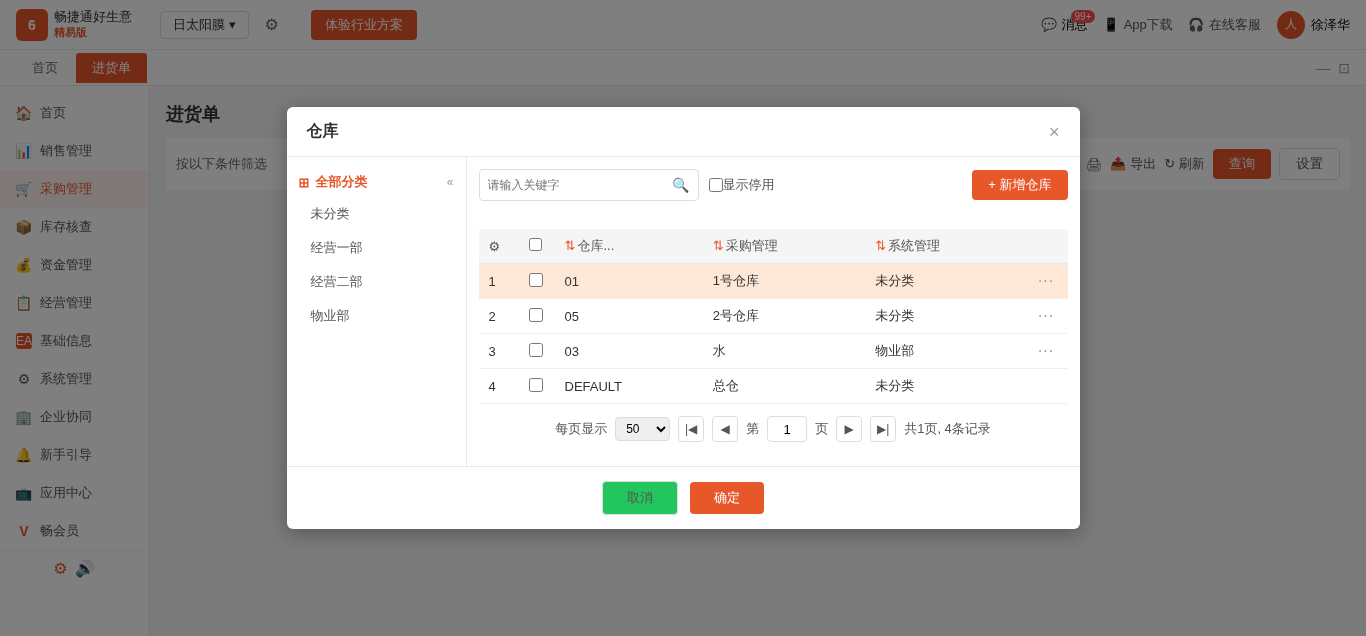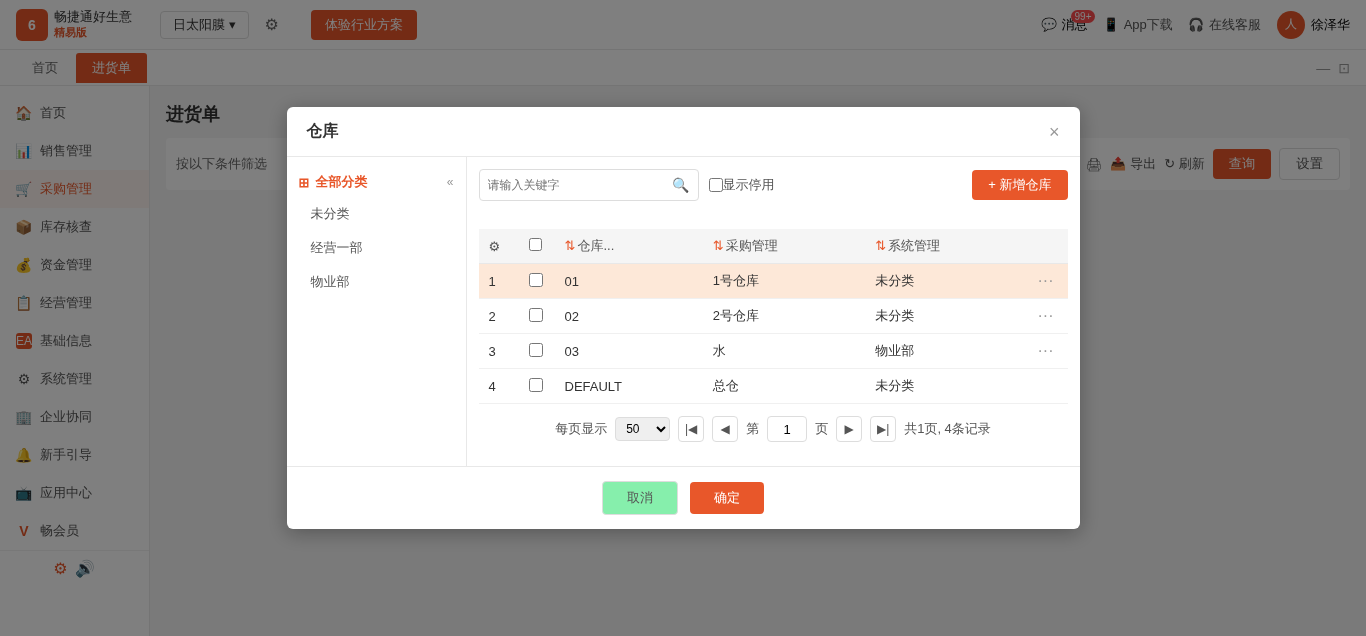--- a/index.html
+++ b/index.html
@@ -430,21 +430,21 @@
     
     .modal-footer {
       display: flex;
       align-items: center;
       justify-content: center;
       gap: 12px;
       padding: 14px 20px;
       border-top: 1px solid #e8e8e8;
     }
     .cancel-btn {
-      background: #86efac;
+      background: #22c55e;
       color: #555;
       border: 1px solid #ddd;
       padding: 7px 24px;
       border-radius: 4px;
       cursor: pointer;
       font-size: 13px;
     }
     .confirm-btn {
       background: #e8572a;
       color: white;
@@ -600,20 +600,21 @@
       <div class="category-sidebar">
         <div class="category-header">
           <div class="category-all">
             <span style="color:#e8572a;">⊞</span>
             <span>全部分类</span>
           </div>
           <span class="category-collapse">«</span>
         </div>
         <div class="category-item">未分类</div>
         <div class="category-item">经营一部</div>
+        <div class="category-item">经营二部</div>
         <div class="category-item">物业部</div>
       </div>
 
       <div class="table-area">
 
         <div class="table-toolbar">
           <div class="search-box">
             <input class="search-input" type="text" placeholder="请输入关键字" style="">
             <span class="search-icon-btn">🔍</span>
           </div>
@@ -640,21 +641,21 @@
               <td>1</td>
               <td><input type="checkbox" class="row-checkbox" style=""></td>
               <td>01</td>
               <td>1号仓库</td>
               <td>未分类</td>
               <td><span class="dots-btn">···</span></td>
             </tr>
             <tr>
               <td>2</td>
               <td><input type="checkbox" class="row-checkbox" style=""></td>
-              <td>02</td>
+              <td>05</td>
               <td>2号仓库</td>
               <td>未分类</td>
               <td><span class="dots-btn">···</span></td>
             </tr>
             <tr>
               <td>3</td>
               <td><input type="checkbox" class="row-checkbox" style=""></td>
               <td>03</td>
               <td>水</td>
               <td>物业部</td>

